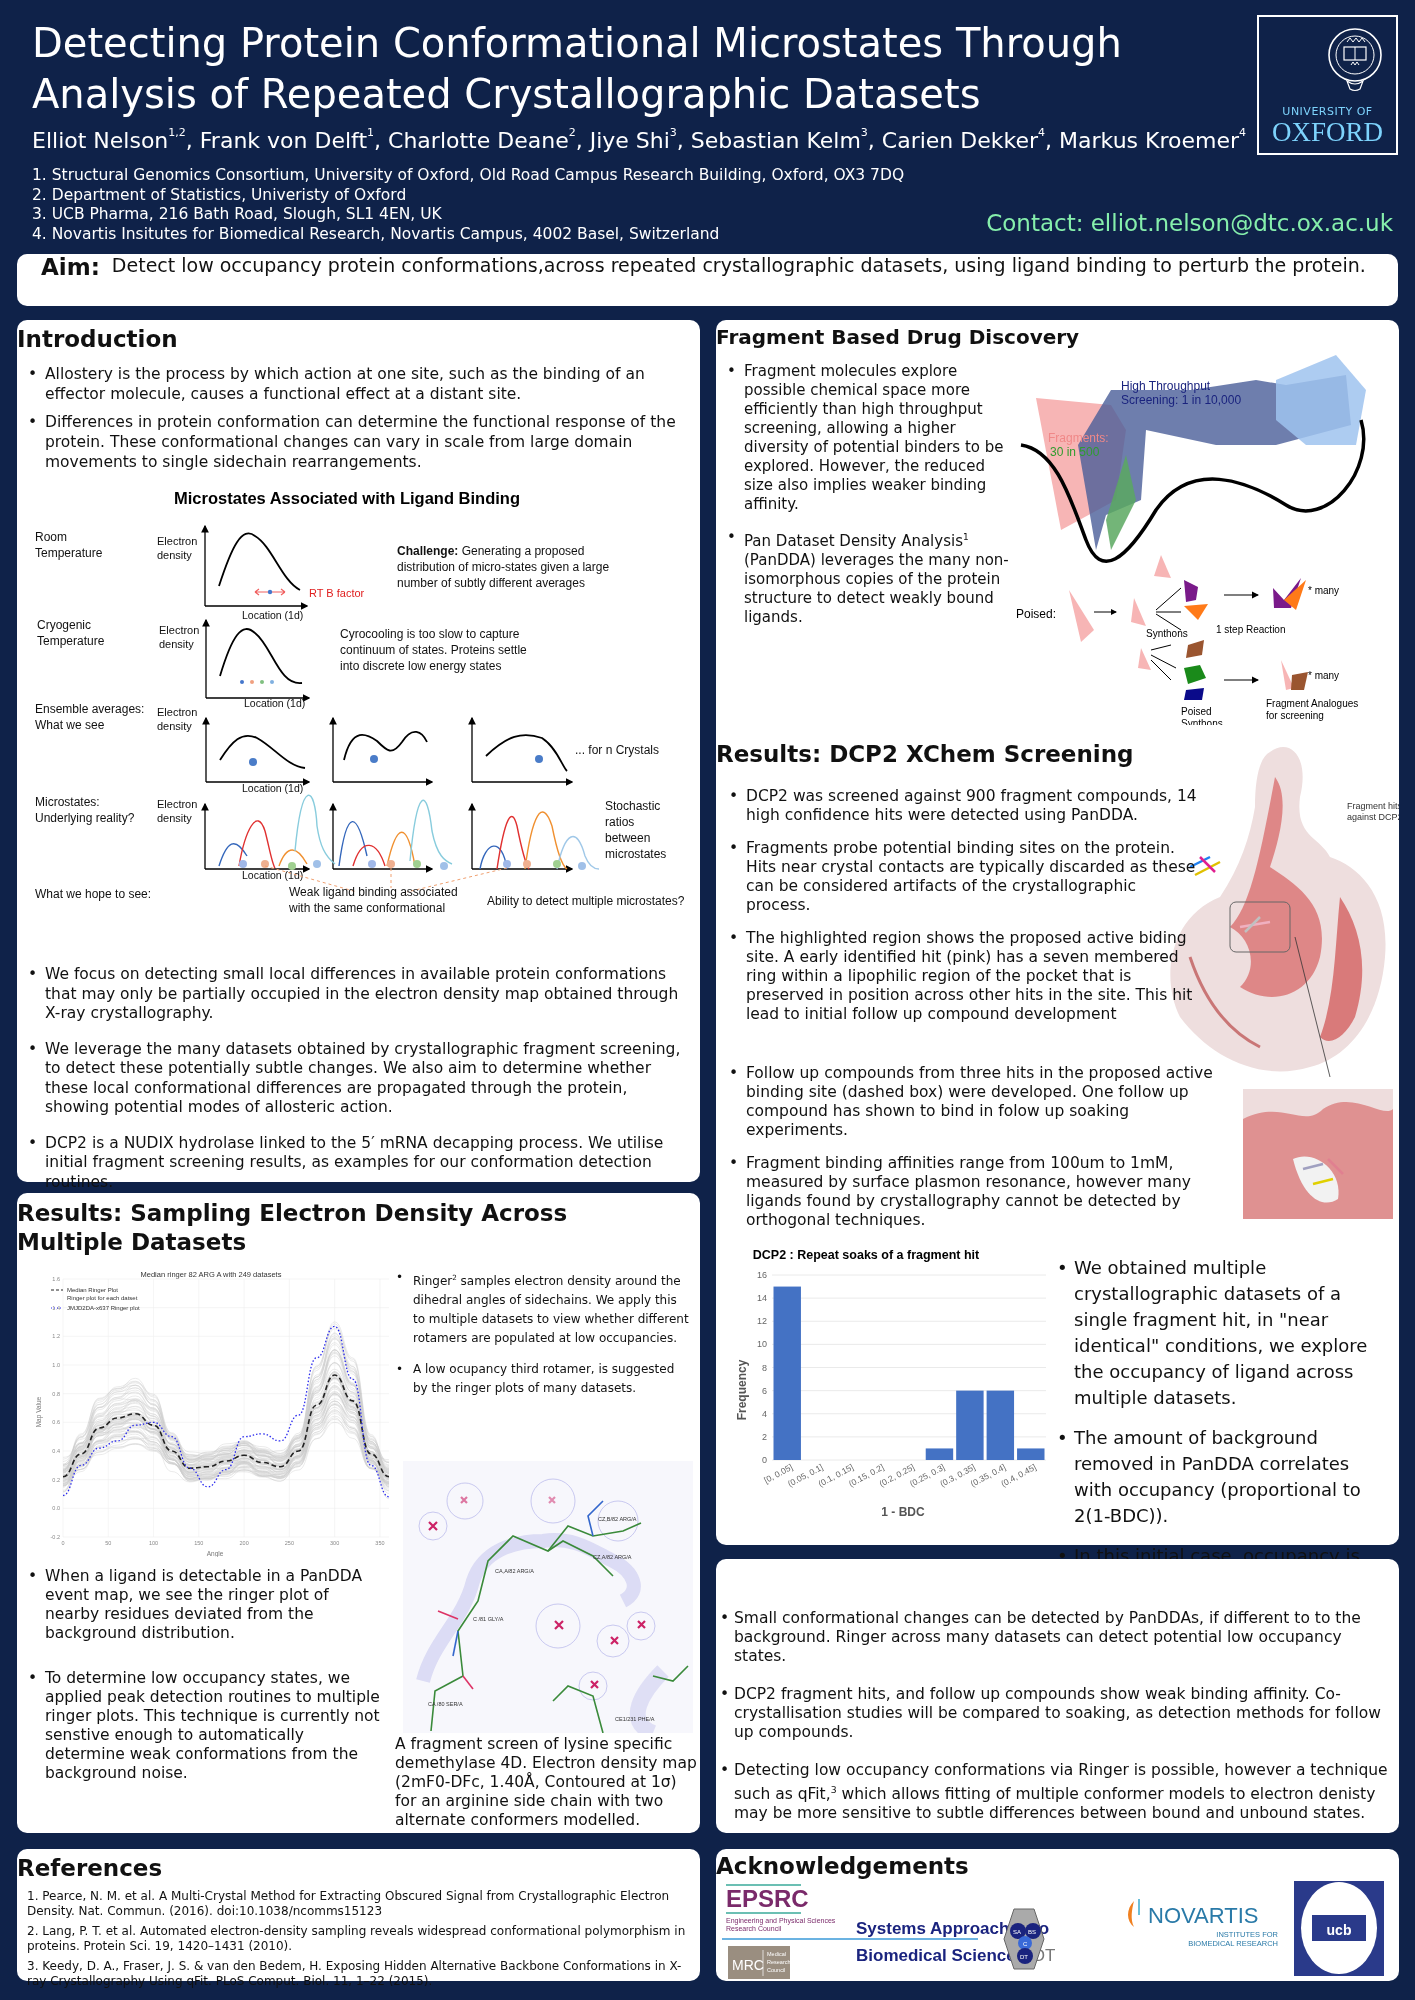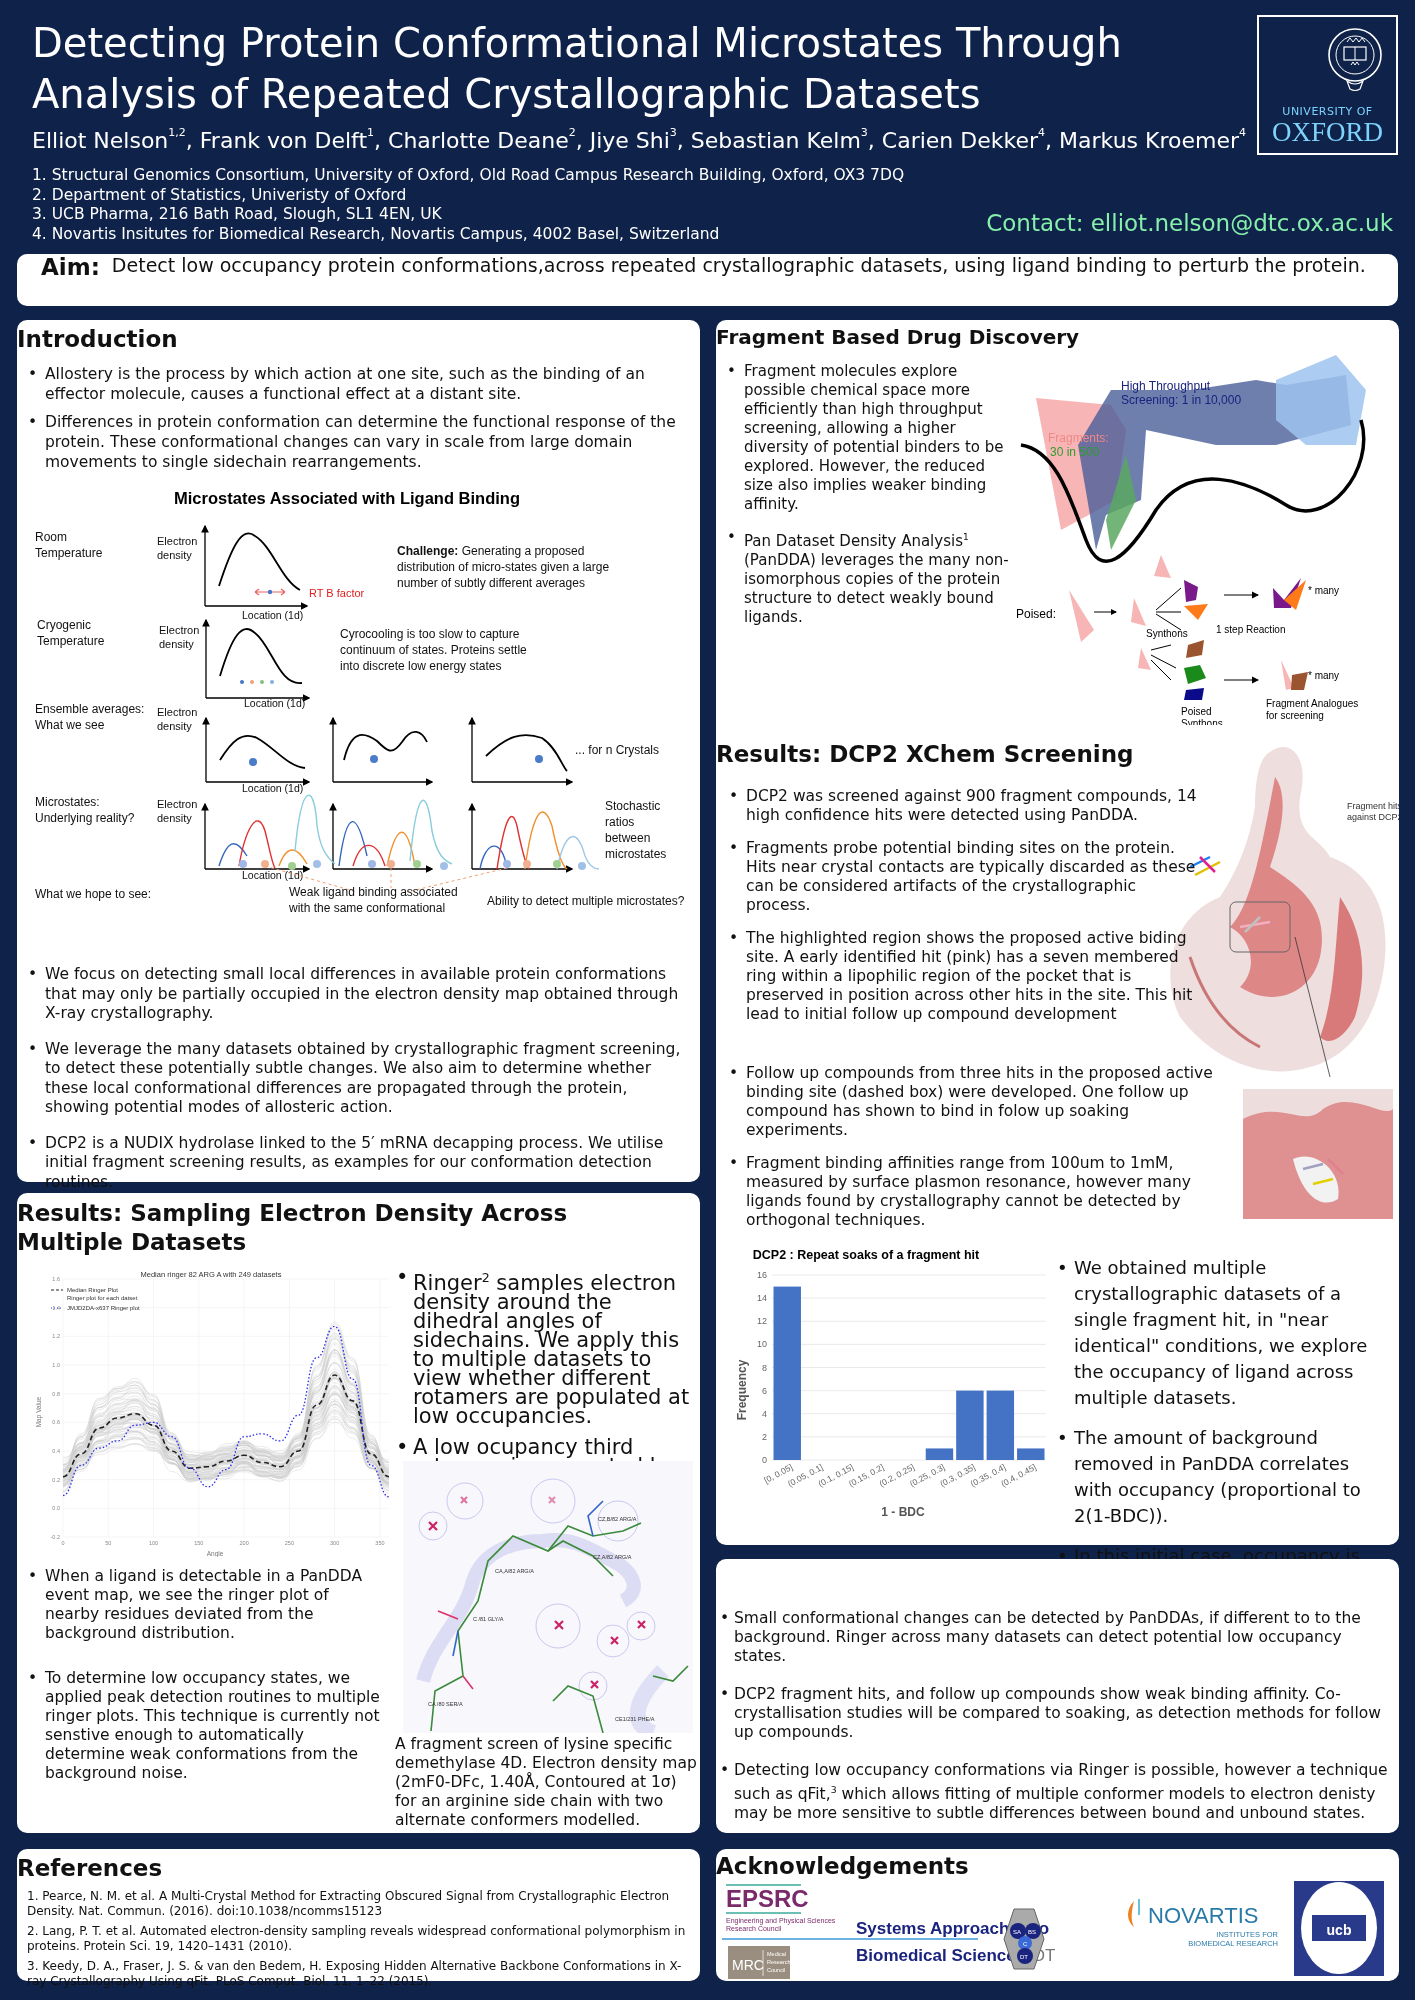--- a/index.html
+++ b/index.html
@@ -39,21 +39,21 @@
 #dcp .l1 li{margin-bottom:14px}
 #dcp .wide li{width:500px}
 #protein1{position:absolute;left:444px;top:0;width:239px;height:345px}
 #protein2{position:absolute;left:527px;top:352px;width:150px;height:130px}
 #chart{position:absolute;left:12px;top:503px;width:320px;height:285px}
 #dcp .l3{position:absolute;left:336px;top:518px;width:320px;font-size:18px;line-height:26px}
 #dcp .l3 li{margin-bottom:14px}
 #samp{left:17px;top:1193px;width:683px;height:640px}
 #samp h2{margin-top:6px;font-size:23px;line-height:29px}
 #ringer{position:absolute;left:16px;top:74px;width:365px;height:290px}
-#samp .r1{position:absolute;left:374px;top:75px;width:300px;font-size:21px;line-height:19px}
+#samp .r1{position:absolute;left:374px;top:75px;width:300px;font-size:12px;line-height:19px}
 #samp .r1 li{margin-bottom:12px}
 #emap{position:absolute;left:386px;top:268px;width:290px;height:272px}
 #cap{position:absolute;left:378px;top:542px;width:302px;font-size:15.5px;line-height:19px}
 #samp .r2{position:absolute;left:6px;top:374px;width:360px;font-size:15.5px;line-height:19px}
 #samp .r2 li{margin-bottom:26px}
 #concl{left:716px;top:1559px;width:683px;height:274px}
 #concl h2{margin-top:10px;font-size:23px}
 #concl ul{position:absolute;left:2px;top:50px;width:670px;font-size:15.5px;line-height:19px}
 #concl li{margin-bottom:19px;padding-left:16px}
 #concl li:before{left:2px}

